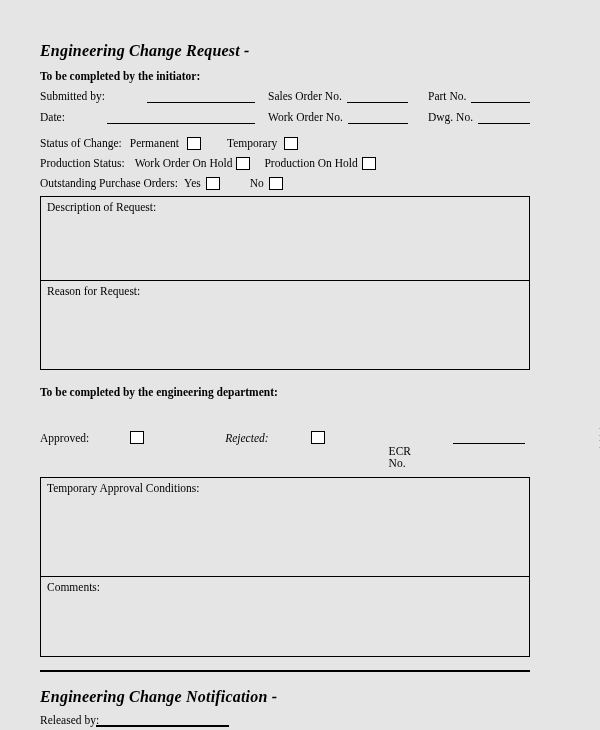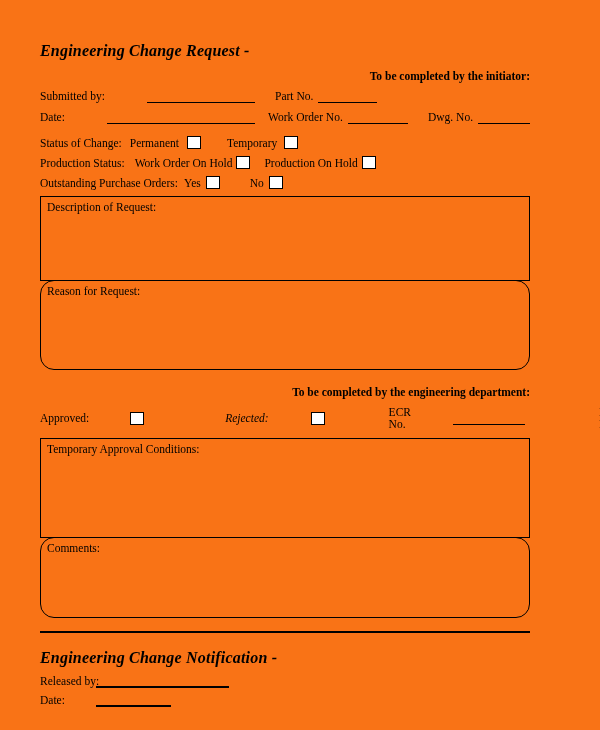--- a/index.html
+++ b/index.html
@@ -2,21 +2,21 @@
 <html><head>
 <meta charset="utf-8">
 <style>
   * { box-sizing: border-box; }
   html, body { margin: 0; padding: 0; }
   body { background: #ffffff; }
 
   .page {
     width: 600px;
     height: 730px;
-    background: #f97316;
+    background: #e5e5e5;
     color: #000000;
     font-family: "Liberation Serif", "DejaVu Serif", serif;
     font-size: 11.5px;
     position: relative;
     overflow: hidden;
   }
   .content {
     padding: 42px 70px 0 40px; 
   }
 
@@ -24,38 +24,37 @@
     font-size: 16px;
     font-weight: bold;
     font-style: italic;
     margin: 0 0 10px 0;
     letter-spacing: 0.2px;
   }
   .section-heading {
     font-weight: bold;
     font-size: 11.5px;
     margin: 0 0 8px 0;
-    text-align: right;
   }
 
   .field-row { display: flex; align-items: flex-end; margin-bottom: 8px; }
   .field { display: flex; align-items: flex-end; }
   .field .lbl { white-space: nowrap; margin-right: 5px; line-height: 13px; }
   .line {
     display: inline-block;
     border-bottom: 1px solid #000;
     height: 13px;
     flex: 1;
     min-width: 20px;
   }
   .col1 { width: 215px; gap: 37px; }
   .col2 { width: 140px; margin-left: 13px; }
   .col3 { width: 102px; margin-left: 20px; }
 
-  .check-row { display: flex; align-items: flex-start; margin-bottom: 6px; }
+  .check-row { display: flex; align-items: center; margin-bottom: 6px; }
   .check-row .lbl { white-space: nowrap; line-height: 14px; }
   .checkbox {
     width: 14px;
     height: 13px;
     border: 1px solid #000;
     display: inline-block;
     background: #fff;
     flex: 0 0 auto;
   }
 
@@ -71,33 +70,33 @@
 
   .row-c-opt1 { margin-left: 6px; }
   .row-c-cb1  { margin-left: 5px; }
   .row-c-opt2 { margin-left: 30px; }
   .row-c-cb2  { margin-left: 5px; }
 
   .box {
     border: 1px solid #000;
     padding: 3px 6px;
   }
-  .box + .box { margin-top: -1px; border-radius: 14px; }
+  .box + .box { margin-top: -1px; }
   .box .lbl { line-height: 14px; }
   .box-description { height: 85px; margin-top: 0; }
   .box-reason { height: 90px; }
   .box-temp { height: 100px; }
   .box-comments { height: 81px; }
 
   .eng-heading { margin-top: 16px; }
   .eng-row { display: flex; align-items: center; margin-bottom: 8px; gap: 36px; }
   .eng-cb1 { margin-left: 5px; }
   .eng-rejected { margin-left: 45px; font-style: italic; }
   .eng-cb2 { margin-left: 6px; }
-  .eng-ecr { margin-left: 28px; }
+  .eng-ecr { margin-left: 28px; margin-top: 39px; }
   .eng-ecr-line { flex: 0 0 72px; margin-left: 6px; height: 13px; border-bottom: 1px solid #000; }
   .eng-dateissued { margin-left: 38px; }
   .eng-date-line { flex: 0 0 62px; margin-left: 6px; height: 13px; border-bottom: 1px solid #000; }
 
   .rule {
     border: none;
     border-top: 2px solid #000;
     margin: 13px 0 10px 0;
   }
 
@@ -118,20 +117,24 @@
 <div class="page">
   <div class="content">
 
     <h1 class="title">Engineering Change Request -</h1>
 
     <div class="section-heading">To be completed by the initiator:</div>
 
     <div class="field-row">
       <div class="field col1">
         <span class="lbl">Submitted by:</span>
+        <span class="line"></span>
+      </div>
+      <div class="field col2">
+        <span class="lbl">Sales Order No.</span>
         <span class="line"></span>
       </div>
       <div class="field col3">
         <span class="lbl">Part No.</span>
         <span class="line"></span>
       </div>
     </div>
 
     <div class="field-row">
       <div class="field col1">

